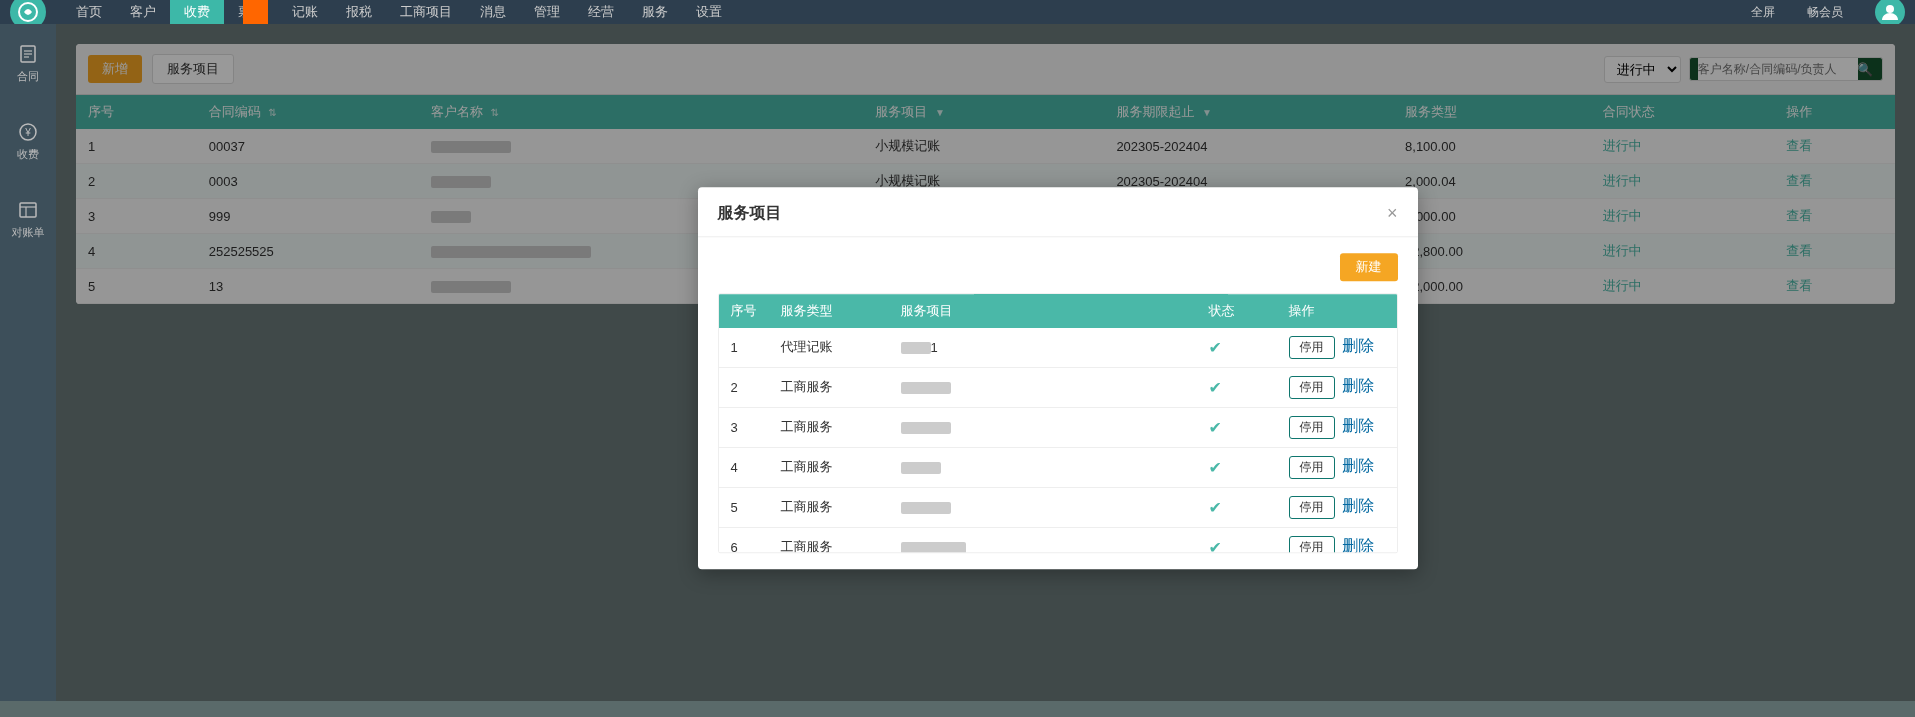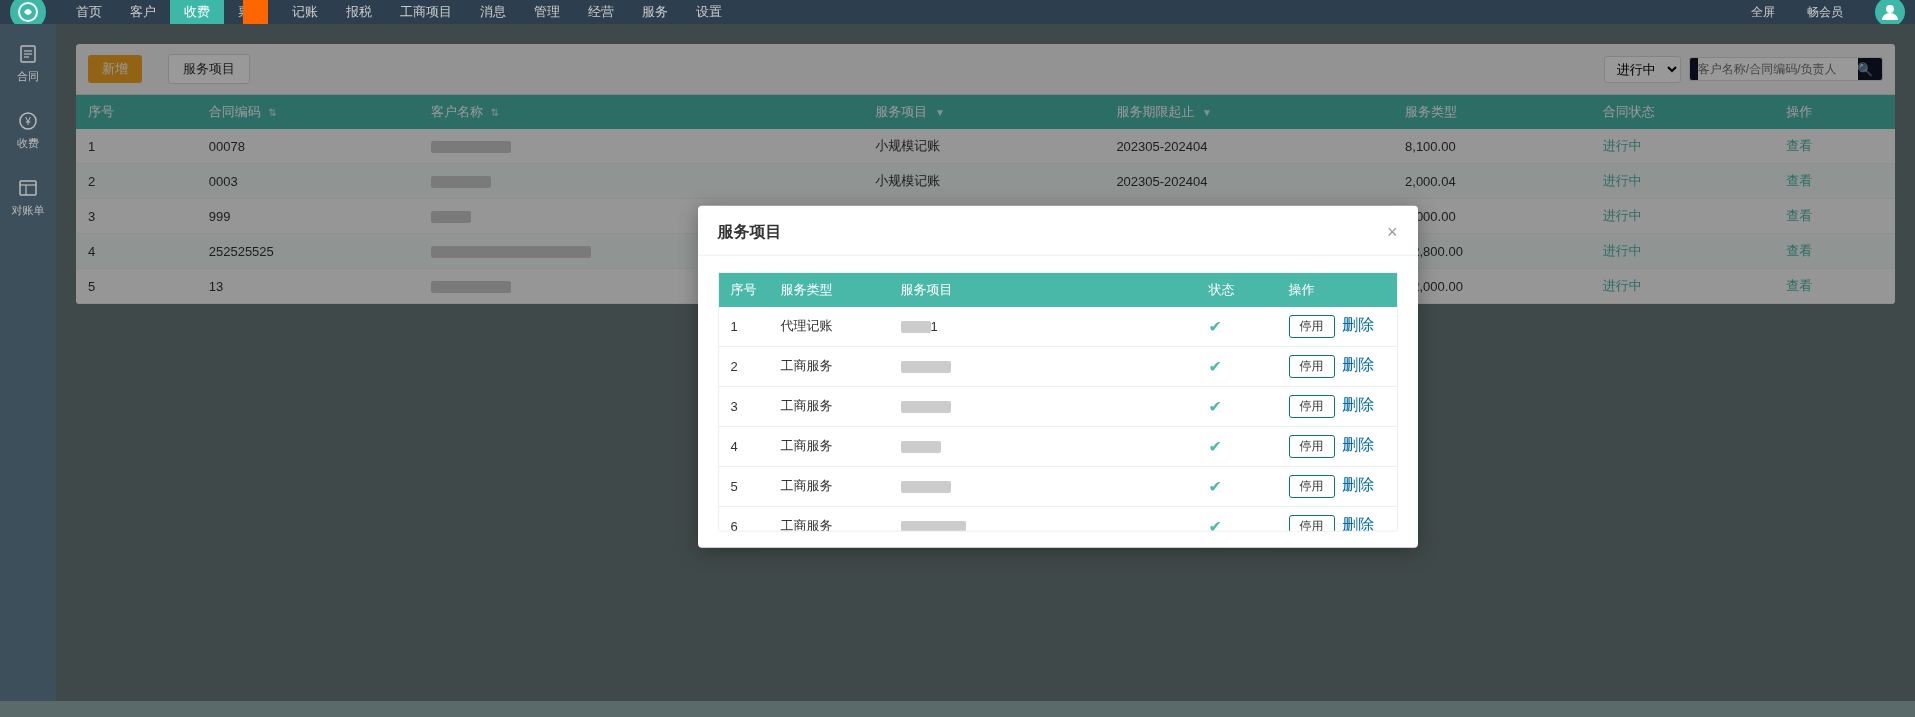--- a/index.html
+++ b/index.html
@@ -67,21 +67,21 @@
     }
 
     
     .sidebar {
       width: 56px;
       background: #3d4f5a;
       display: flex;
       flex-direction: column;
       align-items: center;
       padding-top: 10px;
-      gap: 9px;
+      gap: 20px;
     }
     .sidebar-item {
       width: 50px;
       padding: 8px 4px;
       display: flex;
       flex-direction: column;
       align-items: center;
       color: #bbb;
       cursor: pointer;
       border-radius: 4px;
@@ -109,21 +109,21 @@
       border-radius: 4px;
       overflow: hidden;
     }
 
     
     .toolbar {
       padding: 10px 12px;
       background: #f5f5f5;
       display: flex;
       align-items: center;
-      gap: 26px;
+      gap: 10px;
       border-bottom: 1px solid #ddd;
     }
     .btn-new-main {
       background: #f5a623;
       color: white;
       border: none;
       padding: 5px 14px;
       border-radius: 3px;
       cursor: pointer;
       font-size: 13px;
@@ -148,21 +148,21 @@
       padding: 4px 8px;
       border-radius: 3px;
       font-size: 13px;
       background: white;
     }
     .search-box {
       display: flex;
       align-items: center;
       border: 1px solid #ddd;
       border-radius: 3px;
-      background: #0f172a;
+      background: #14532d;
       padding: 0 8px;
     }
     .search-input {
       border: none; outline: none;
       font-size: 12px;
       width: 160px;
       padding: 4px 0;
       color: #999;
     }
 
@@ -411,21 +411,21 @@
             <th>服务项目 <span class="sort-icon">▼</span></th>
             <th>服务期限起止 <span class="sort-icon">▼</span></th>
             <th>服务类型</th>
             <th>合同状态</th>
             <th>操作</th>
           </tr>
         </thead>
         <tbody>
           <tr>
             <td>1</td>
-            <td>00078</td>
+            <td>00037</td>
             <td><span class="blurred-text" style="width:80px;"></span></td>
             <td>小规模记账</td>
             <td>202305-202404</td>
             <td>8,100.00</td>
             <td><span class="status-badge">进行中</span></td>
             <td><a class="action-link">查看</a></td>
           </tr>
           <tr>
             <td>2</td>
             <td>0003</td>
@@ -471,20 +471,23 @@
     </div>
 
     <div class="overlay-backdrop"></div>
 
     <div class="modal">
       <div class="modal-header">
         <span class="modal-title">服务项目</span>
         <span class="modal-close">×</span>
       </div>
       <div class="modal-body">
+        <div class="modal-toolbar">
+          <button class="btn-new-modal">新建</button>
+        </div>
         <div class="modal-table-wrapper">
           <table class="modal-table">
             <thead>
               <tr>
                 <th style="width:50px;">序号</th>
                 <th style="width:120px;">服务类型</th>
                 <th>服务项目</th>
                 <th style="width:80px;">状态</th>
                 <th style="width:120px;">操作</th>
               </tr>

